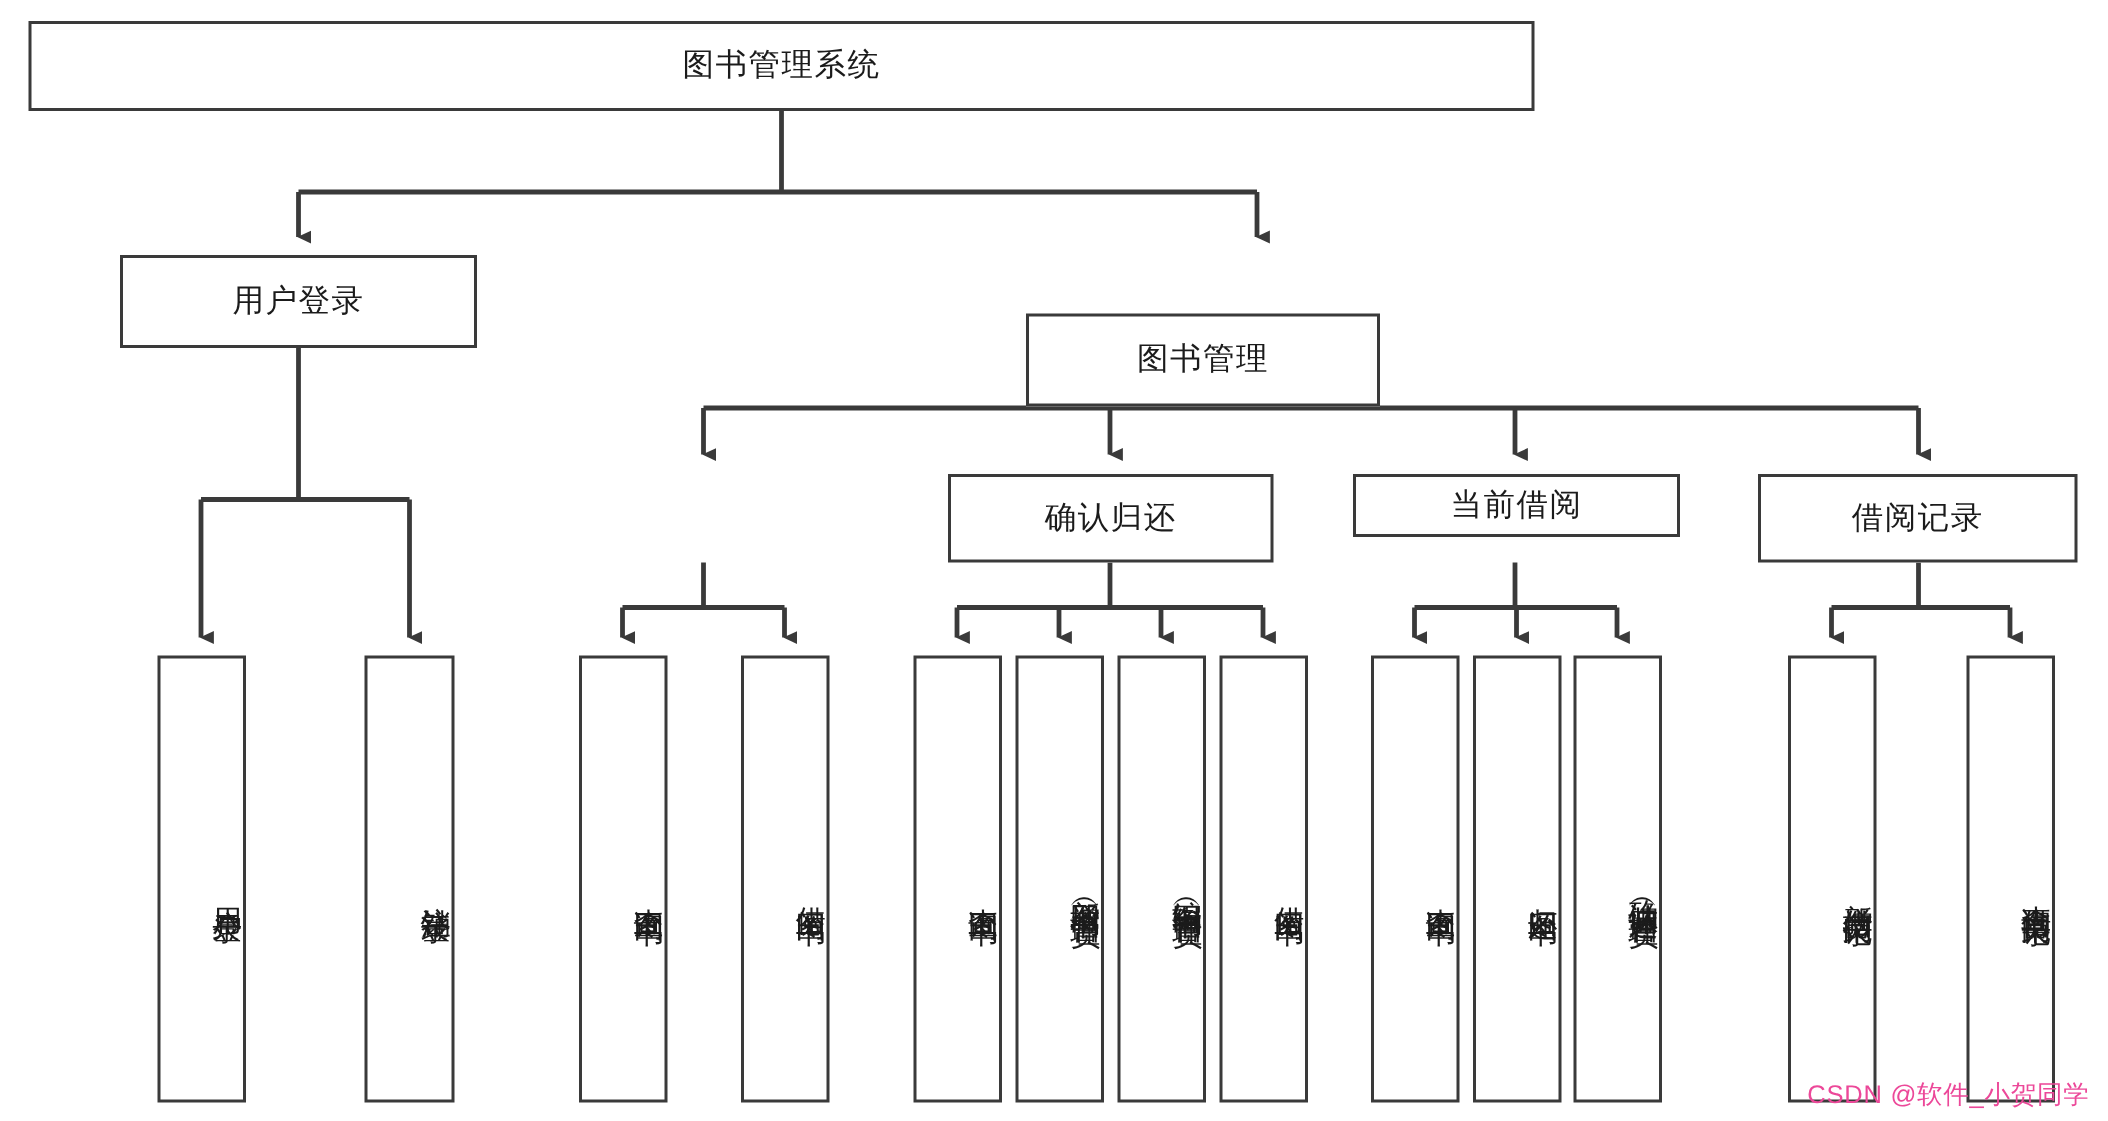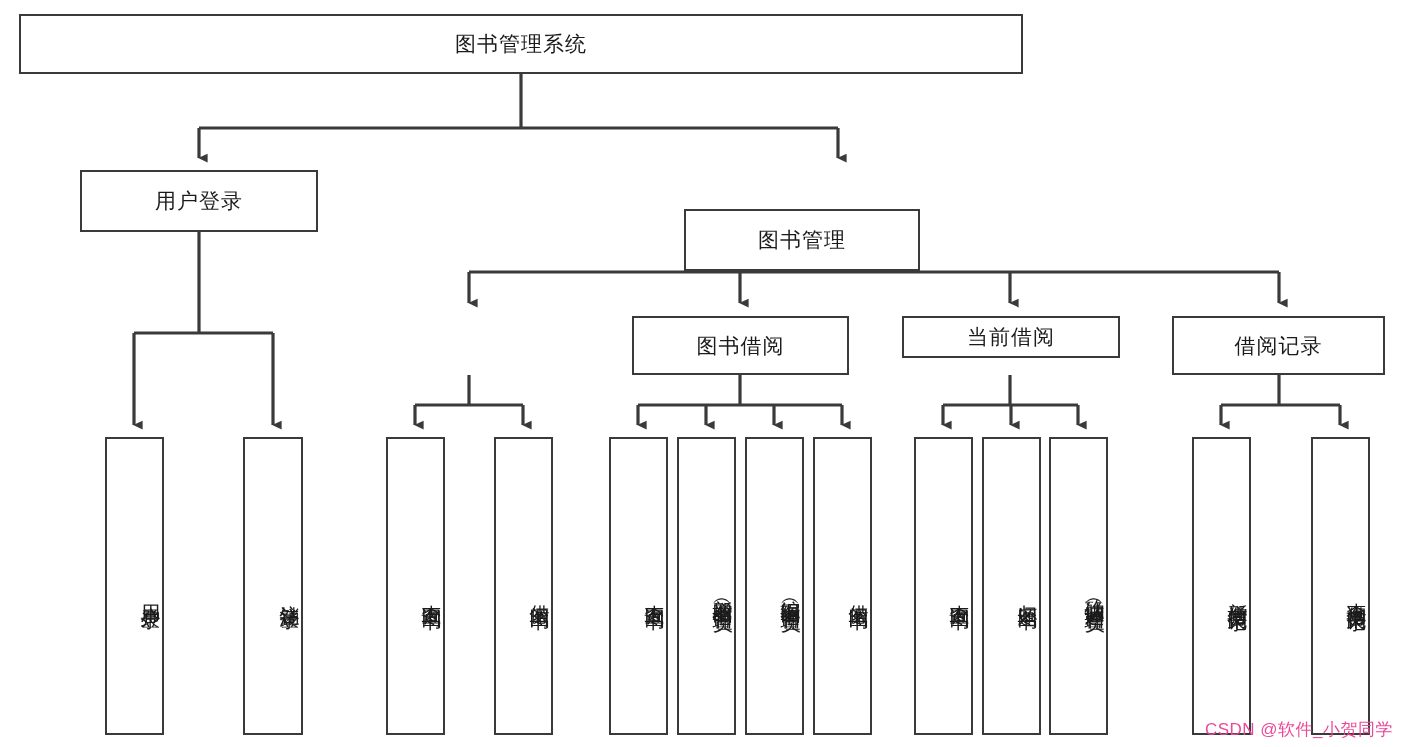--- a/index.html
+++ b/index.html
@@ -128,21 +128,21 @@
   </div>
 
   <div class="node horiz" style="left:80px; top:170px; width:238px; height:62px;">
     <span class="lbl">用户登录</span>
   </div>
   <div class="node horiz" style="left:684px; top:170px; width:236px; height:62px;margin-top:39px;">
     <span class="lbl">图书管理</span>
   </div>
 
   <div class="node horiz" style="left:632px; top:316px; width:217px; height:59px;">
-    <span class="lbl">图书借阅</span>
+    <span class="lbl">确认归还</span>
   </div>
   <div class="node horiz" style="left:902px; top:316px; width:218px; height:42px;">
     <span class="lbl">当前借阅</span>
   </div>
   <div class="node horiz" style="left:1172px; top:316px; width:213px; height:59px;">
     <span class="lbl">借阅记录</span>
   </div>
 
   <div class="node vert" style="left:105px; top:437px; width:59px; height:298px;">
     <span class="lbl">用户登录</span>

